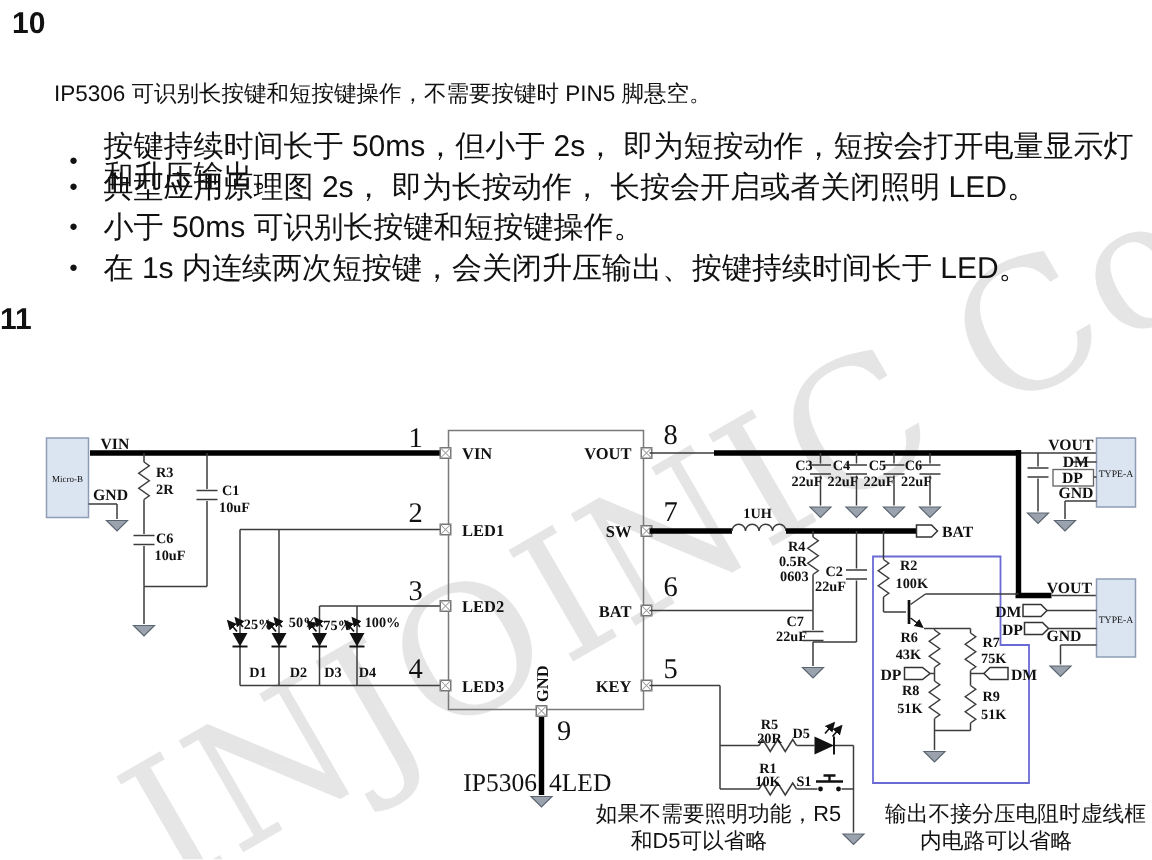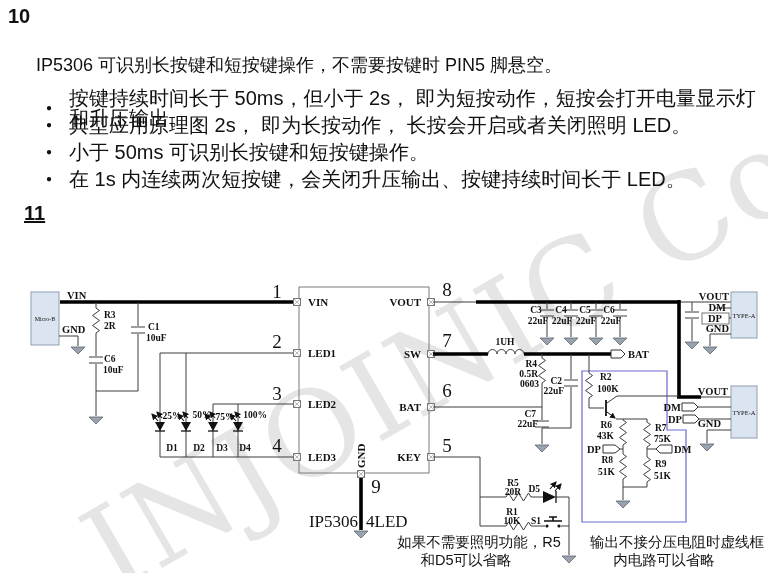--- a/index.html
+++ b/index.html
@@ -6,21 +6,21 @@
   #page{position:relative;width:768px;height:573px;background:#ffffff;overflow:hidden;
         font-family:"Liberation Sans",sans-serif;color:#111;}
   
   #wm{position:absolute;left:60px;top:500px;z-index:0;white-space:nowrap;
       font-family:"DejaVu Serif",serif;font-size:118px;letter-spacing:2px;
       color:#cdcdcd;opacity:.5;transform:rotate(-30deg);transform-origin:0 0;pointer-events:none;}
   
   .txt{position:absolute;z-index:2;}
   .h{font-weight:bold;font-size:20px;display:flex;align-items:baseline;flex-direction:column;}
   .h .num{margin-right:9px;}
-  .body-line{font-size:18px;}
+  .body-line{font-size:15px;}
   .bullet{position:absolute;left:46px;display:flex;font-size:20px;line-height:20px;align-items:center;}
   .bullet::before{content:"●";font-size:10px;margin-right:17px;line-height:20px;}
   
   #schem{position:absolute;left:0;top:0;z-index:1;}
   #schem text{fill:#111;}
   .sl{font-family:"Liberation Serif",serif;font-weight:bold;font-size:9.5px;}
   .sp{font-family:"Liberation Serif",serif;font-weight:bold;font-size:11px;}
   .sn{font-family:"Liberation Serif",serif;font-size:19px;}
   .net{font-family:"Liberation Serif",serif;font-weight:bold;font-size:10.5px;}
   .con{font-family:"Liberation Serif",serif;font-size:6.5px;fill:#7c87a0;}
@@ -50,21 +50,21 @@
   <div class="bullet txt" style="top:115px;">
       <span>典型应用原理图 2s， 即为长按动作， 长按会开启或者关闭照明 LED。</span>
     </div>
   <div class="bullet txt" style="top:142px;">
       <span>小于 50ms 可识别长按键和短按键操作。</span>
     </div>
   <div class="bullet txt" style="top:169px;">
       <span>在 1s 内连续两次短按键，会关闭升压输出、按键持续时间长于 LED。</span>
     </div>
 
-  <div class="txt h" style="left:24px;top:202px;text-decoration:underline;">
+  <div class="txt h" style="left:0;top:202px;">
     <span class="num">11</span>
   </div>
 
   <svg id="schem" width="768" height="573" viewBox="0 0 768 573">
     <defs>
       <marker id="ah" markerWidth="7" markerHeight="7" refX="5" refY="3" orient="auto">
         <path d="M0,0 L6,3 L0,6 Z" fill="#111"></path>
       </marker>
       <g id="gnd">
           <path d="M-7,0 H7 L0,7 Z" fill="#9aa3ad" stroke="#5c6672" stroke-width="0.8"></path>

